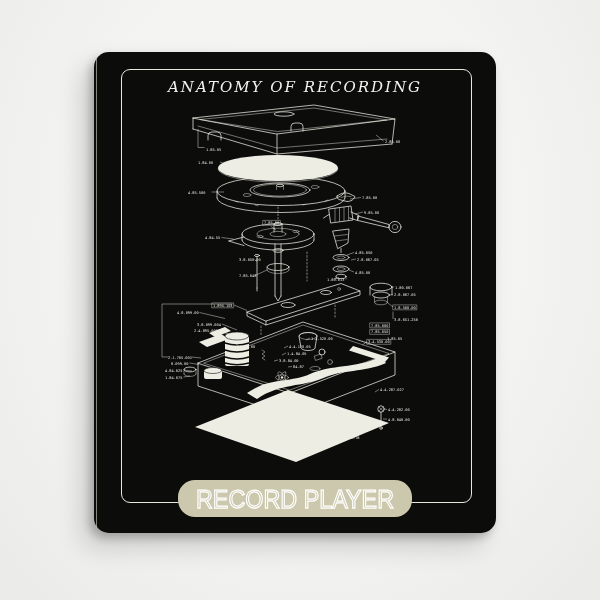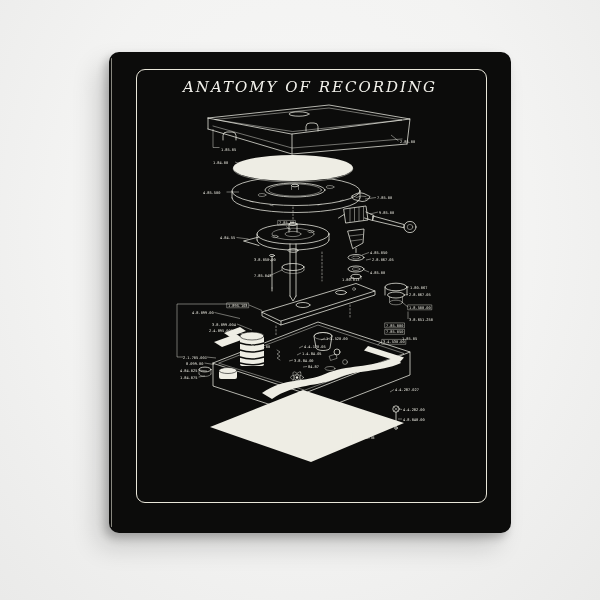--- a/index.html
+++ b/index.html
@@ -2,22 +2,22 @@
 <html><head>
 <meta charset="utf-8">
 <style>
   html,body{margin:0;padding:0;background:#efefee;}
   .stage{
     position:relative;width:600px;height:600px;overflow:hidden;
     background:radial-gradient(ellipse at 50% 38%, #f7f7f6 0%, #f3f3f2 55%, #eaeae9 100%);
     font-family:"Liberation Sans", sans-serif;
   }
   .canvas-print{
-    position:absolute;left:109px;top:52px;width:402px;height:481px;
-    background:#0c0c0b;border-radius:10px;
+    position:absolute;left:94px;top:52px;width:402px;height:481px;
+    background:#0c0c0b;border-radius:15px;
     box-shadow:-4px 5px 8px rgba(0,0,0,.22), -12px 14px 26px rgba(0,0,0,.16);
   }
   
   .wrap-line{
     position:absolute;left:2px;top:6px;bottom:6px;width:1px;
     background:rgba(240,238,226,.55);border-radius:1px;
   }
   .frame{
     position:absolute;left:27px;top:17px;width:349px;height:432px;
     border:1.5px solid #e9e7da;border-radius:9px;
@@ -280,14 +280,19 @@
           <text x="395" y="391" font-size="3.6">4-4.287.027</text>
           <polyline points="402 409.5 399.5 409" fill="none" stroke="#eeede4" stroke-width="0.45"></polyline>
           <text x="403" y="411" font-size="3.6">4-4.282.00</text>
           <polyline points="402 419 398 419" fill="none" stroke="#eeede4" stroke-width="0.45"></polyline>
           <text x="403" y="420.5" font-size="3.6">4-8.040.00</text>
           <polyline points="353.5 437.5 352 436" fill="none" stroke="#eeede4" stroke-width="0.45"></polyline>
           <text x="355" y="439" font-size="3.6">2-89.077B</text>
         </g>
     </svg>
 
+    <div class="badge">
+      <svg viewBox="0 0 234 37" xmlns="http://www.w3.org/2000/svg">
+        <text x="117" y="28" text-anchor="middle" textLength="198" lengthAdjust="spacingAndGlyphs" font-family="Liberation Sans, sans-serif" font-size="26.5" font-weight="400" fill="none" stroke="#ffffff" stroke-width="1.25">RECORD PLAYER</text>
+      </svg>
+    </div>
   </div>
 </div>
 
 </body></html>

